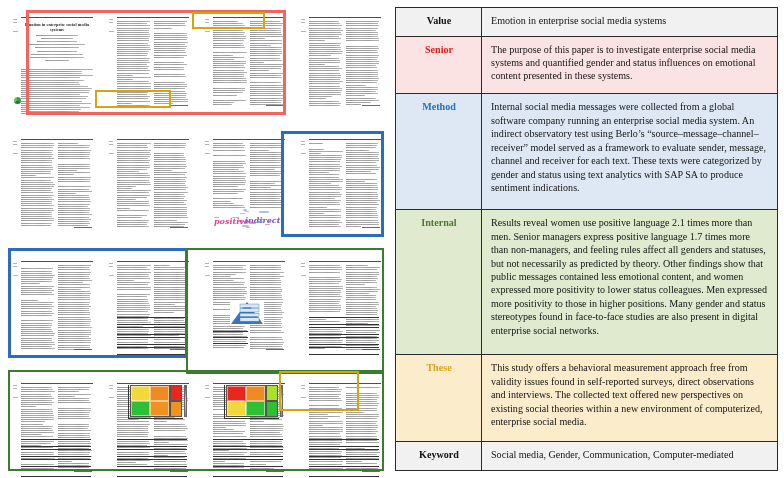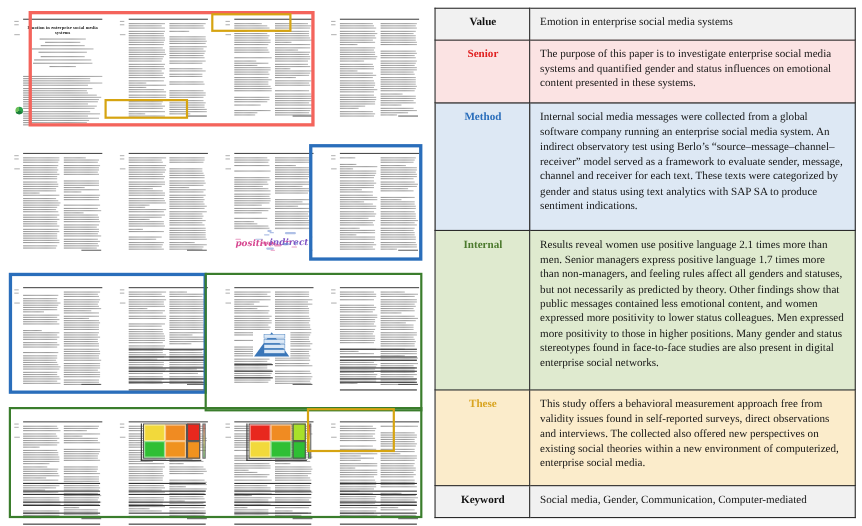--- a/index.html
+++ b/index.html
@@ -1512,21 +1512,21 @@
           <tr class="row-method" style="background: #000000;">
             <td class="label-cell" style="color: rgb(42, 110, 187); background: rgb(221, 232, 244);">Method</td>
             <td class="body-cell" style="background: rgb(221, 232, 244);">Internal social media messages were collected from a global software company running an enterprise social media system. An indirect observatory test using Berlo’s “source–message–channel–receiver” model served as a framework to evaluate sender, message, channel and receiver for each text. These texts were categorized by gender and status using text analytics with SAP SA to produce sentiment indications.</td>
           </tr>
           <tr class="row-findings" style="background: rgb(223, 234, 207);">
             <td class="label-cell" style="color: rgb(76, 122, 46); background: rgb(223, 234, 207);">Internal</td>
             <td class="body-cell" style="background: rgb(223, 234, 207);">Results reveal women use positive language 2.1 times more than men. Senior managers express positive language 1.7 times more than non-managers, and feeling rules affect all genders and statuses, but not necessarily as predicted by theory. Other findings show that public messages contained less emotional content, and women expressed more positivity to lower status colleagues. Men expressed more positivity to those in higher positions. Many gender and status stereotypes found in face-to-face studies are also present in digital enterprise social networks.</td>
           </tr>
           <tr class="row-value" style="background: rgb(251, 236, 203);">
             <td class="label-cell" style="color: rgb(217, 164, 32); background: rgb(251, 236, 203);">These</td>
-            <td class="body-cell" style="background: rgb(251, 236, 203);">This study offers a behavioral measurement approach free from validity issues found in self-reported surveys, direct observations and interviews. The collected also offered new perspectives on existing social theories within a new environment of computerized, enterprise social media.</td>
+            <td class="body-cell" style="background: rgb(251, 236, 203);">This study offers a behavioral measurement approach free from validity issues found in self-reported surveys, direct observations and interviews. The collected text offered new perspectives on existing social theories within a new environment of computerized, enterprise social media.</td>
           </tr>
           <tr class="row-keyword" style="background: rgb(241, 241, 241);">
             <td class="label-cell" style="color: rgb(17, 17, 17); background: rgb(241, 241, 241);">Keyword</td>
             <td class="body-cell" style="background: rgb(241, 241, 241);">Social media, Gender, Communication, Computer-mediated</td>
           </tr>
         </tbody>
     </table>
   </div>
 
 </div>

